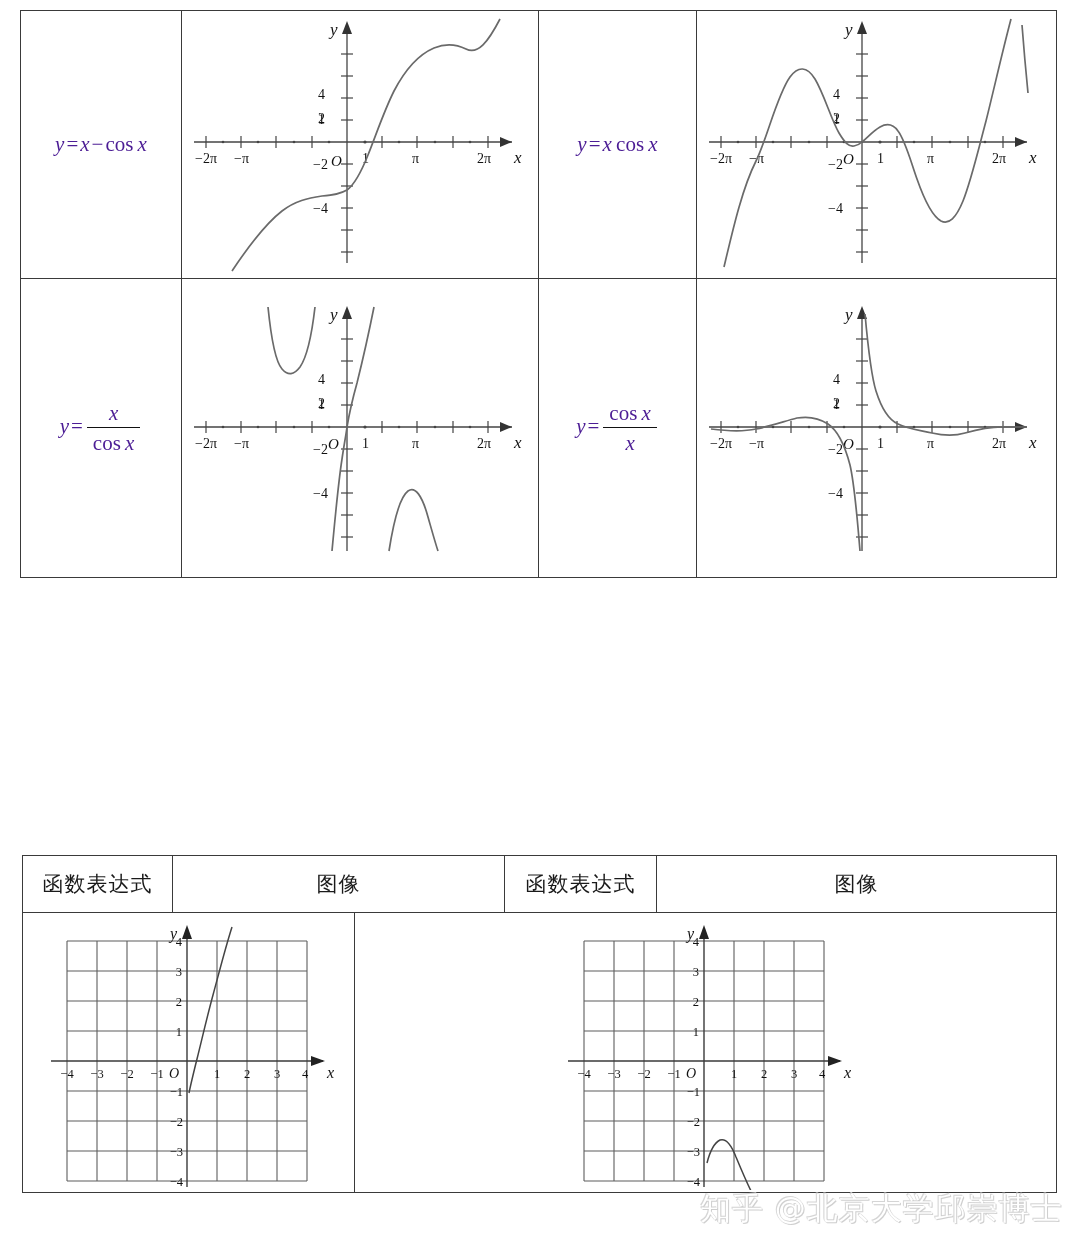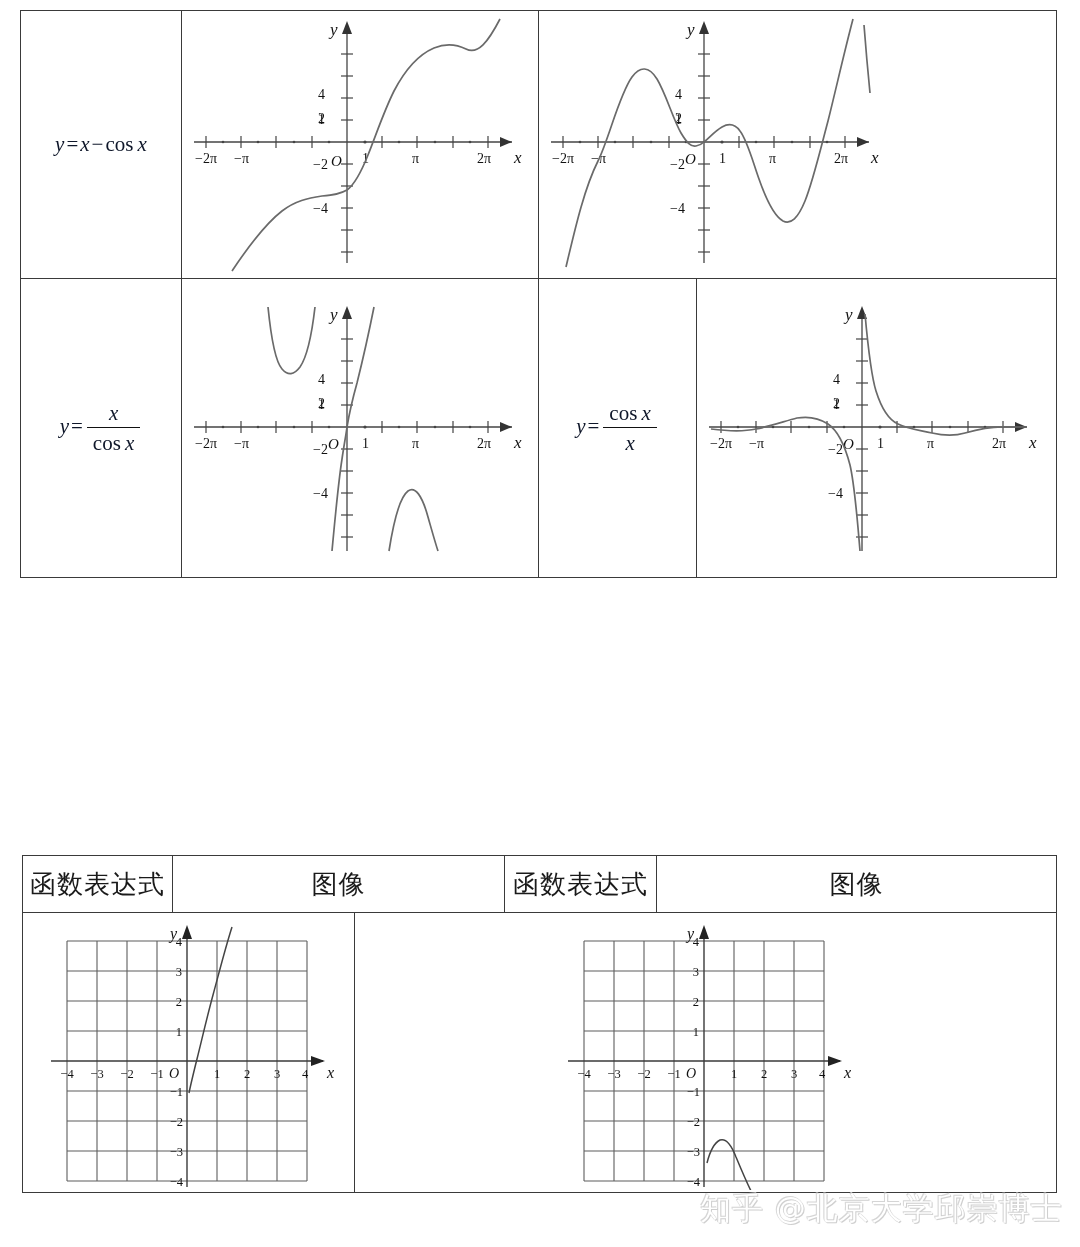--- a/index.html
+++ b/index.html
@@ -32,27 +32,27 @@
   .table-bottom{
     position:absolute;left:22px;top:855px;width:1035px;height:338px;
     border:1.5px solid #3a3a3a;box-sizing:border-box;
   }
   .table-bottom .hrow{display:flex;height:57px;border-bottom:1.5px solid #3a3a3a;box-sizing:border-box;}
   .table-bottom .brow{display:flex;height:279px;box-sizing:border-box;}
   .bt-c1{flex:0 0 150px;width:150px;border-right:1.5px solid #3a3a3a;box-sizing:border-box;display:flex;align-items:center;justify-content:center;}
   .bt-c2{flex:0 0 332px;width:332px;border-right:1.5px solid #3a3a3a;box-sizing:border-box;display:flex;align-items:center;justify-content:center;position:relative;}
   .bt-c3{flex:0 0 152px;width:152px;border-right:1.5px solid #3a3a3a;box-sizing:border-box;display:flex;align-items:center;justify-content:center;}
   .bt-c4{flex:1;box-sizing:border-box;display:flex;align-items:center;justify-content:center;position:relative;}
-  .hdr-label{font-size:26px;font-family:"DejaVu Sans", sans-serif;color:#1a1a1a;letter-spacing:1px;}
+  .hdr-label{font-size:21px;font-family:"DejaVu Sans", sans-serif;color:#1a1a1a;letter-spacing:1px;}
 
   
   .math{
     font-family:"Liberation Serif", serif;
     font-size:21px;
-    color:#0f172a;
+    color:#4c1d95;
     white-space:nowrap;
     line-height:1.25;
   }
   .math i{font-style:italic;}
   .math .op{font-style:normal;padding:0 2px;}
   .math .fn{font-style:normal;}
   .frac{display:inline-block;vertical-align:middle;text-align:center;margin:0 2px;}
   .frac .num{display:block;padding:0 6px 1px 6px;border-bottom:1.3px solid #111;}
   .frac .den{display:block;padding:2px 6px 0 6px;}
   sup.exp{font-size:0.62em;vertical-align:super;font-style:italic;}
@@ -129,20 +129,23 @@
         <text x="143" y="113" text-anchor="end" font-family="'Liberation Serif',serif" font-size="14" fill="#111">1</text>
         <text x="149" y="155" font-family="'Liberation Serif',serif" font-style="italic" font-size="15" fill="#111">O</text>
         <text x="332" y="152" font-family="'Liberation Serif',serif" font-style="italic" font-size="17" fill="#111">x</text>
         <text x="148" y="24" font-family="'Liberation Serif',serif" font-style="italic" font-size="17" fill="#111">y</text>
         <path d="M 50,260 C 66,236 82,214 100,200 C 113,190 126,187 140,185 C 152,184 158,183 165,179
                  C 172,174 178,164 186,144 C 194,124 202,100 212,80 C 224,57 238,43 252,37
                  C 264,32 274,33 284,38 C 296,44 306,31 318,8" fill="none" stroke="#6a6a6a" stroke-width="1.7"></path>
       </svg>
     </div>
 
+    <div class="cell-formula second">
+      <span class="math"><i>y</i><span class="op">=</span><i>x</i> <span class="fn">cos</span> <i>x</i></span>
+    </div>
 
     <div class="cell-graph">
       <svg width="357" height="266" viewBox="0 0 357 266">
         <g stroke="#444" stroke-width="1.3" fill="none">
           <line x1="12" y1="131" x2="330" y2="131"></line>
           <line x1="165" y1="252" x2="165" y2="16"></line>
         </g>
         <polygon points="330,131 318,126 318,136" fill="#333"></polygon>
         <polygon points="165,10 160,23 170,23" fill="#333"></polygon>
         <g stroke="#444" stroke-width="1.2">

